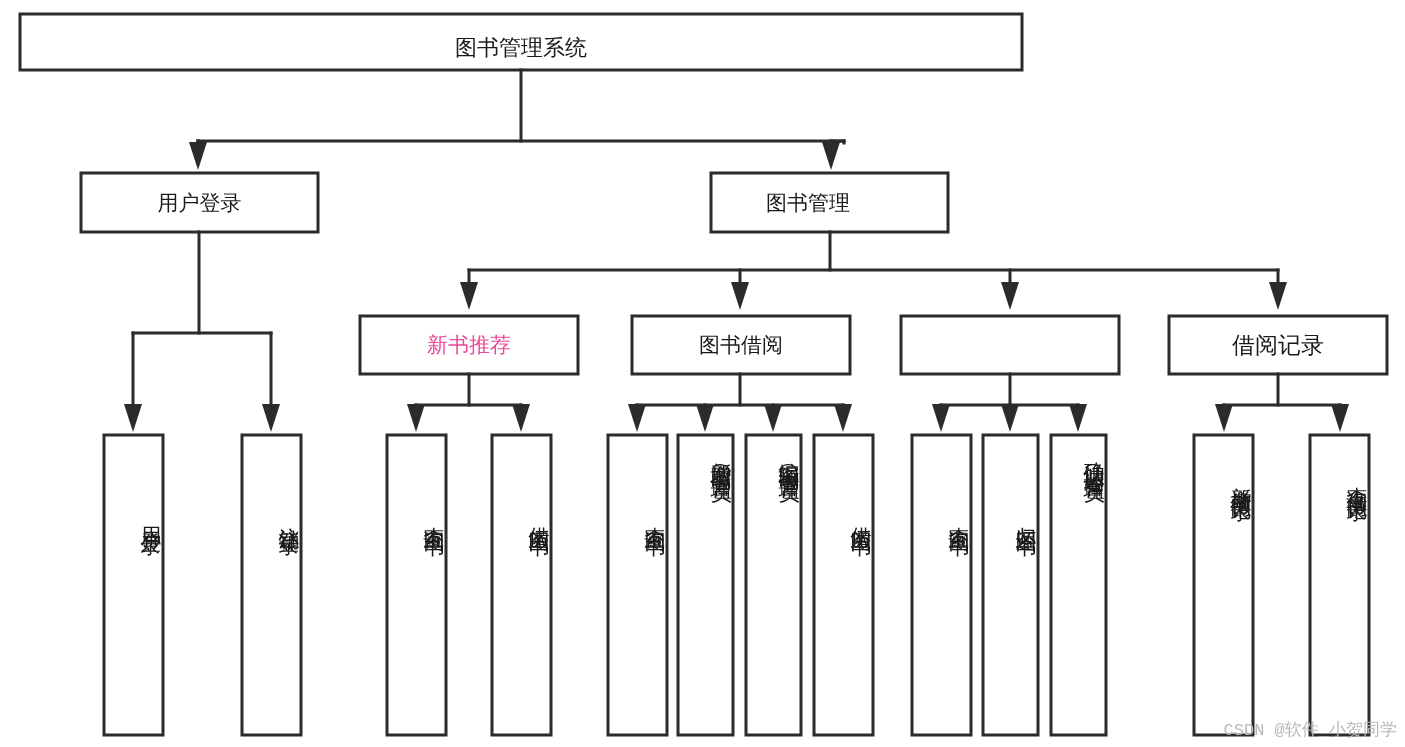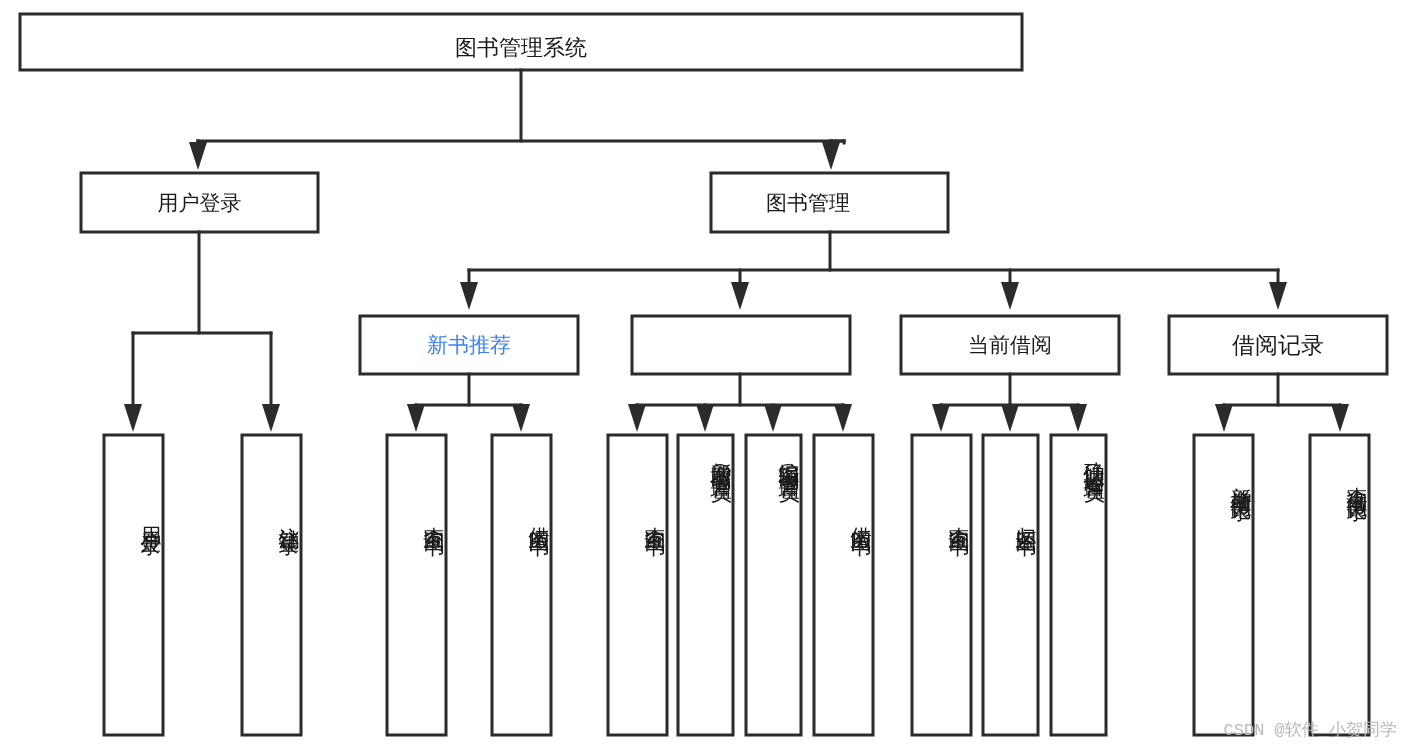--- a/index.html
+++ b/index.html
@@ -182,22 +182,22 @@
     <rect class="node-box" x="1194" y="435" width="59" height="300"></rect>
     <rect class="node-box" x="1310" y="435" width="59" height="300"></rect>
 
   </svg>
 
   <div style="position:absolute;left:20px;top:14px;width:1002px;height:68px;display:flex;align-items:center;justify-content:center;font-size:22px;color:#1a1a1a;">图书管理系统</div>
 
   <div style="position:absolute;left:81px;top:173px;width:237px;height:59px;display:flex;align-items:center;justify-content:center;font-size:21px;color:#1a1a1a;">用户登录</div>
   <div style="position:absolute;left:711px;top:173px;width:194px;height:59px;display:flex;align-items:center;justify-content:center;font-size:21px;color:#1a1a1a;">图书管理</div>
 
-  <div style="position:absolute;left:360px;top:316px;width:218px;height:58px;display:flex;align-items:center;justify-content:center;font-size:21px;color:#3b82f6;">新书推荐</div>
-  <div style="position:absolute;left:901px;top:316px;width:218px;height:58px;display:flex;align-items:center;justify-content:center;font-size:21px;color:#1a1a1a;">当前借阅</div>
+  <div style="position:absolute;left:360px;top:316px;width:218px;height:58px;display:flex;align-items:center;justify-content:center;font-size:21px;color:#ec4899;">新书推荐</div>
+  <div style="position:absolute;left:632px;top:316px;width:218px;height:58px;display:flex;align-items:center;justify-content:center;font-size:21px;color:#1a1a1a;">图书借阅</div>
   <div style="position:absolute;left:1169px;top:316px;width:218px;height:58px;display:flex;align-items:center;justify-content:center;font-size:23px;color:#1a1a1a;">借阅记录</div>
 
   <div class="vlabel" style="left:104px;top:510px;width:59px;justify-content:center;display:flex;">用户登录</div>
   <div class="vlabel" style="left:242px;top:510px;width:59px;justify-content:center;display:flex;">注销登录</div>
 
   <div class="vlabel" style="left:387px;top:510px;width:59px;justify-content:center;display:flex;">查询图书</div>
   <div class="vlabel" style="left:492px;top:510px;width:59px;justify-content:center;display:flex;">借阅图书</div>
 
   <div class="vlabel" style="left:608px;top:510px;width:59px;justify-content:center;display:flex;">查询图书</div>
   <div class="vlabel" style="left:678px;top:445px;width:55px;justify-content:center;display:flex;">新增图书（管理员）</div>

